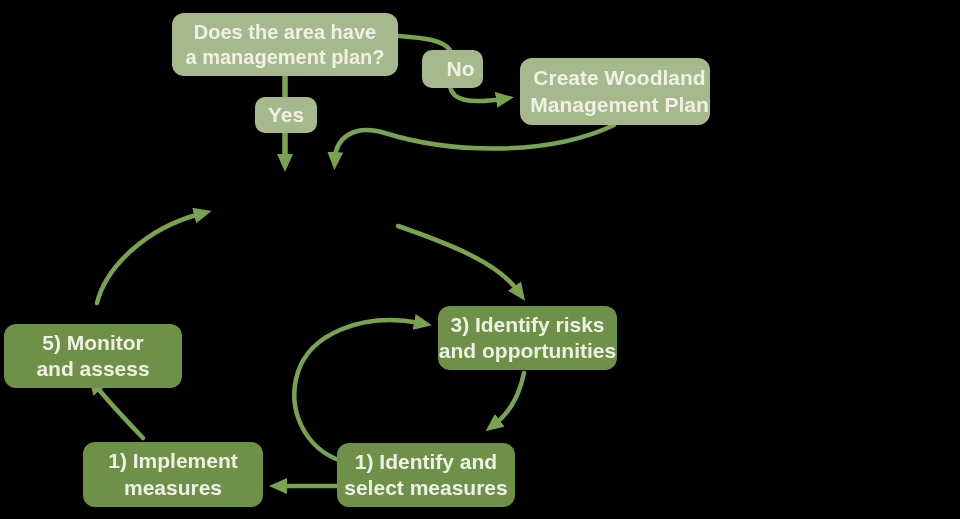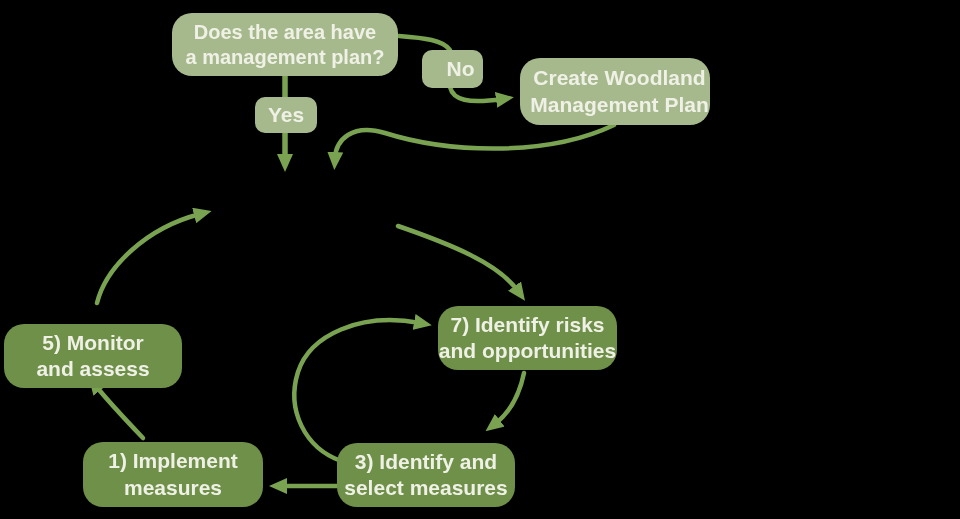--- a/index.html
+++ b/index.html
@@ -22,21 +22,21 @@
     width: 960px;
     height: 519px;
   }
   .node {
     position: absolute;
     display: flex;
     align-items: center;
     justify-content: center;
     text-align: center;
     box-sizing: border-box;
-    border-radius: 20px;
+    border-radius: 12px;
     font-weight: 700;
     color: #f0f1e6;
   }
   .node.light { background: #a6b98c; }
   .node.dark  { background: #6e9048; }
   .node.small { border-radius: 10px; }
   .label {
     white-space: pre-line;
     line-height: 1.24;
   }
@@ -91,26 +91,26 @@
     <span class="label">Create Woodland
 Management Plan</span>
   </div>
 
   <div class="node light small fs21" style="left:255px; top:97px; width:62px; height:36px;">
     <span class="label">Yes</span>
   </div>
 
 
   <div class="node dark fs21" style="left:438px; top:306px; width:179px; height:64px;">
-    <span class="label">7) Identify risks
+    <span class="label">3) Identify risks
 and opportunities</span>
   </div>
 
   <div class="node dark fs21" style="left:337px; top:443px; width:178px; height:64px;">
-    <span class="label">3) Identify and
+    <span class="label">1) Identify and
 select measures</span>
   </div>
 
   <div class="node dark fs21" style="left:83px; top:442px; width:180px; height:65px;">
     <span class="label">1) Implement
 measures</span>
   </div>
 
   <div class="node dark fs21" style="left:4px; top:324px; width:178px; height:64px;align-items:center;">
     <span class="label">5) Monitor

